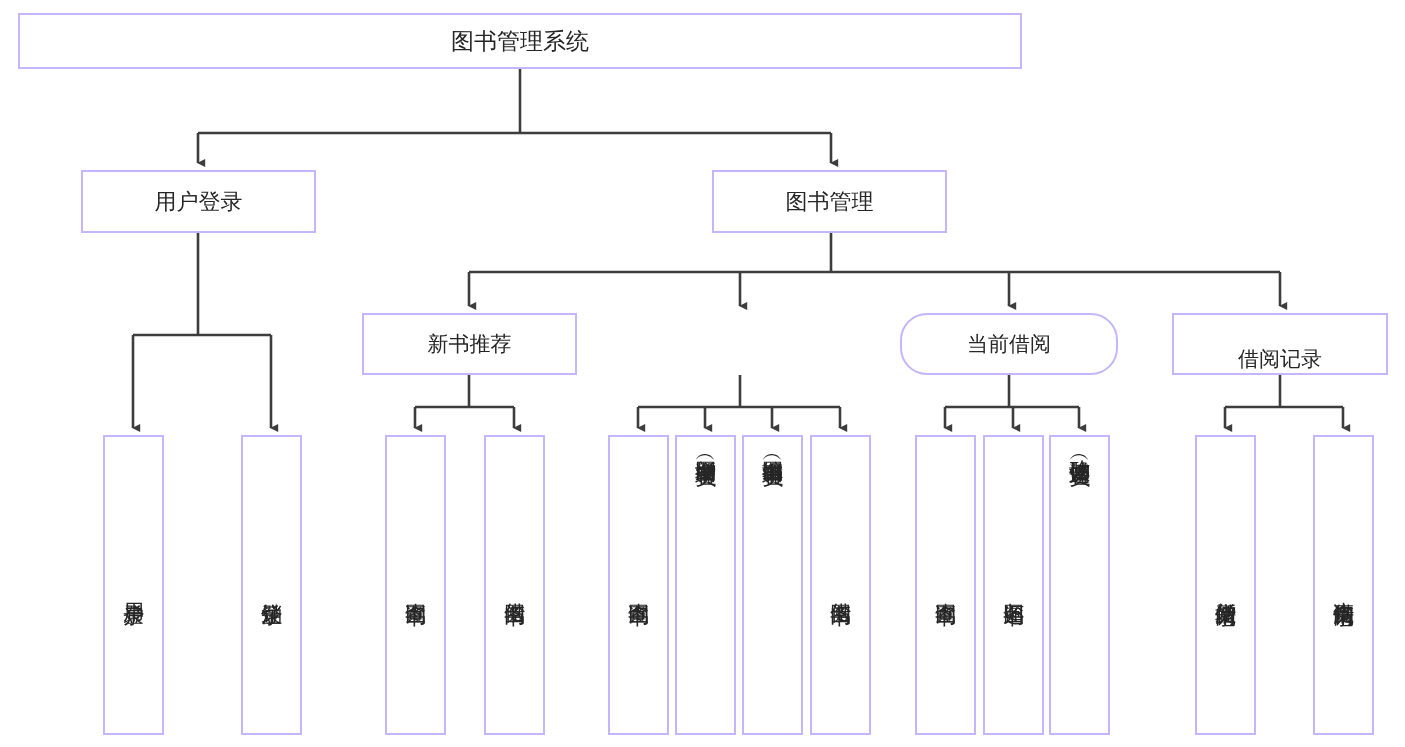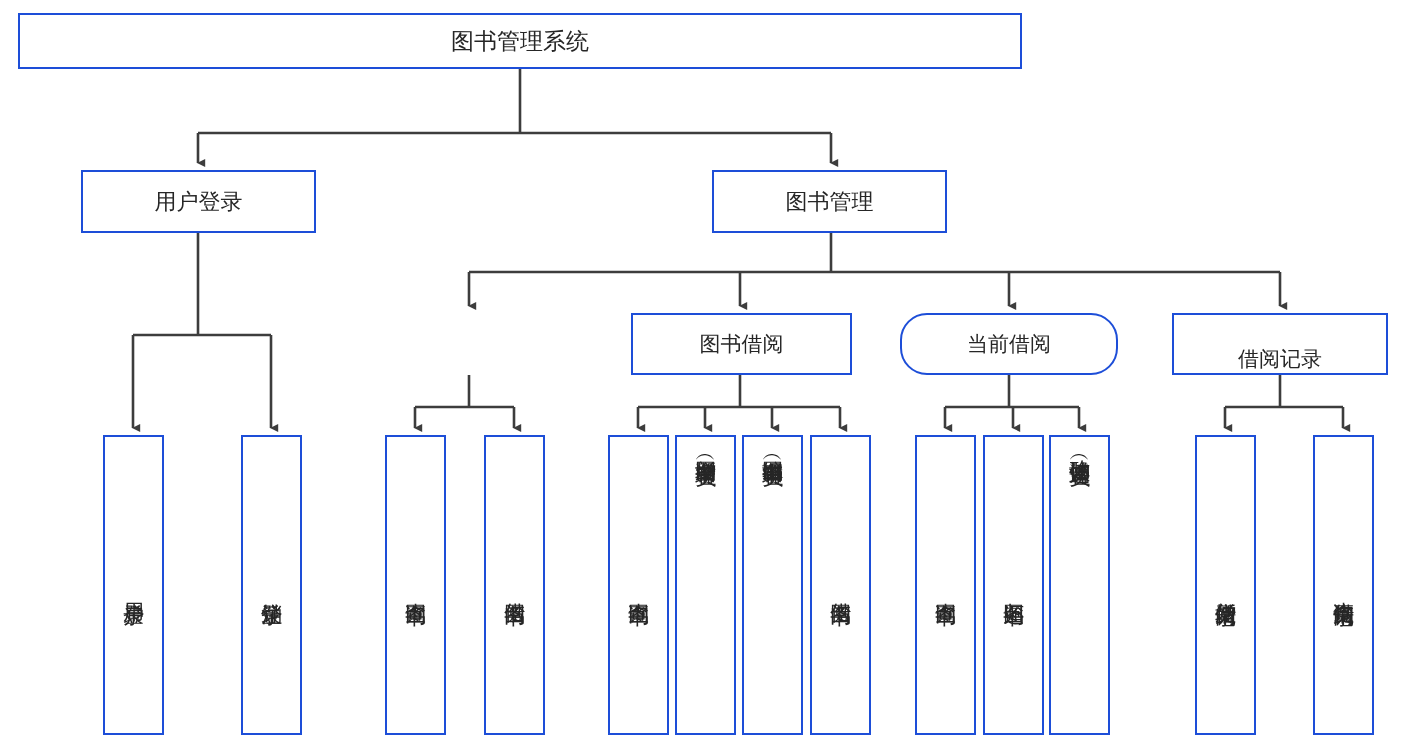--- a/index.html
+++ b/index.html
@@ -23,21 +23,21 @@
     left: 0;
     top: 0;
     width: 1405px;
     height: 747px;
     pointer-events: none;
   }
   .node {
     position: absolute;
     box-sizing: border-box;
     background: #ffffff;
-    border: 2px solid #1d4ed8;
+    border: 2px solid #c4b5fd;
     display: flex;
     align-items: center;
     justify-content: center;
     color: #262626;
   }
   .node.root {
     left: 18px;
     top: 13px;
     width: 1004px;
     height: 56px;
@@ -147,22 +147,22 @@
     <span>图书管理系统</span>
   </div>
 
   <div class="node lvl2" style="left:81px; top:170px; width:235px;">
     <span>用户登录</span>
   </div>
   <div class="node lvl2" style="left:712px; top:170px; width:235px;text-align:right;">
     <span>图书管理</span>
   </div>
 
-  <div class="node lvl3" style="left:631px; top:313px; width:221px;">
-    <span>图书借阅</span>
+  <div class="node lvl3" style="left:362px; top:313px; width:215px;">
+    <span>新书推荐</span>
   </div>
   <div class="node lvl3" style="left:900px; top:313px; width:218px;border-radius:27px;">
     <span>当前借阅</span>
   </div>
   <div class="node lvl3" style="left:1172px; top:313px; width:216px;align-items:flex-end;">
     <span>借阅记录</span>
   </div>
 
   <div class="node leaf leaf-short" style="left:103px;">
     <div class="leaf-inner">

